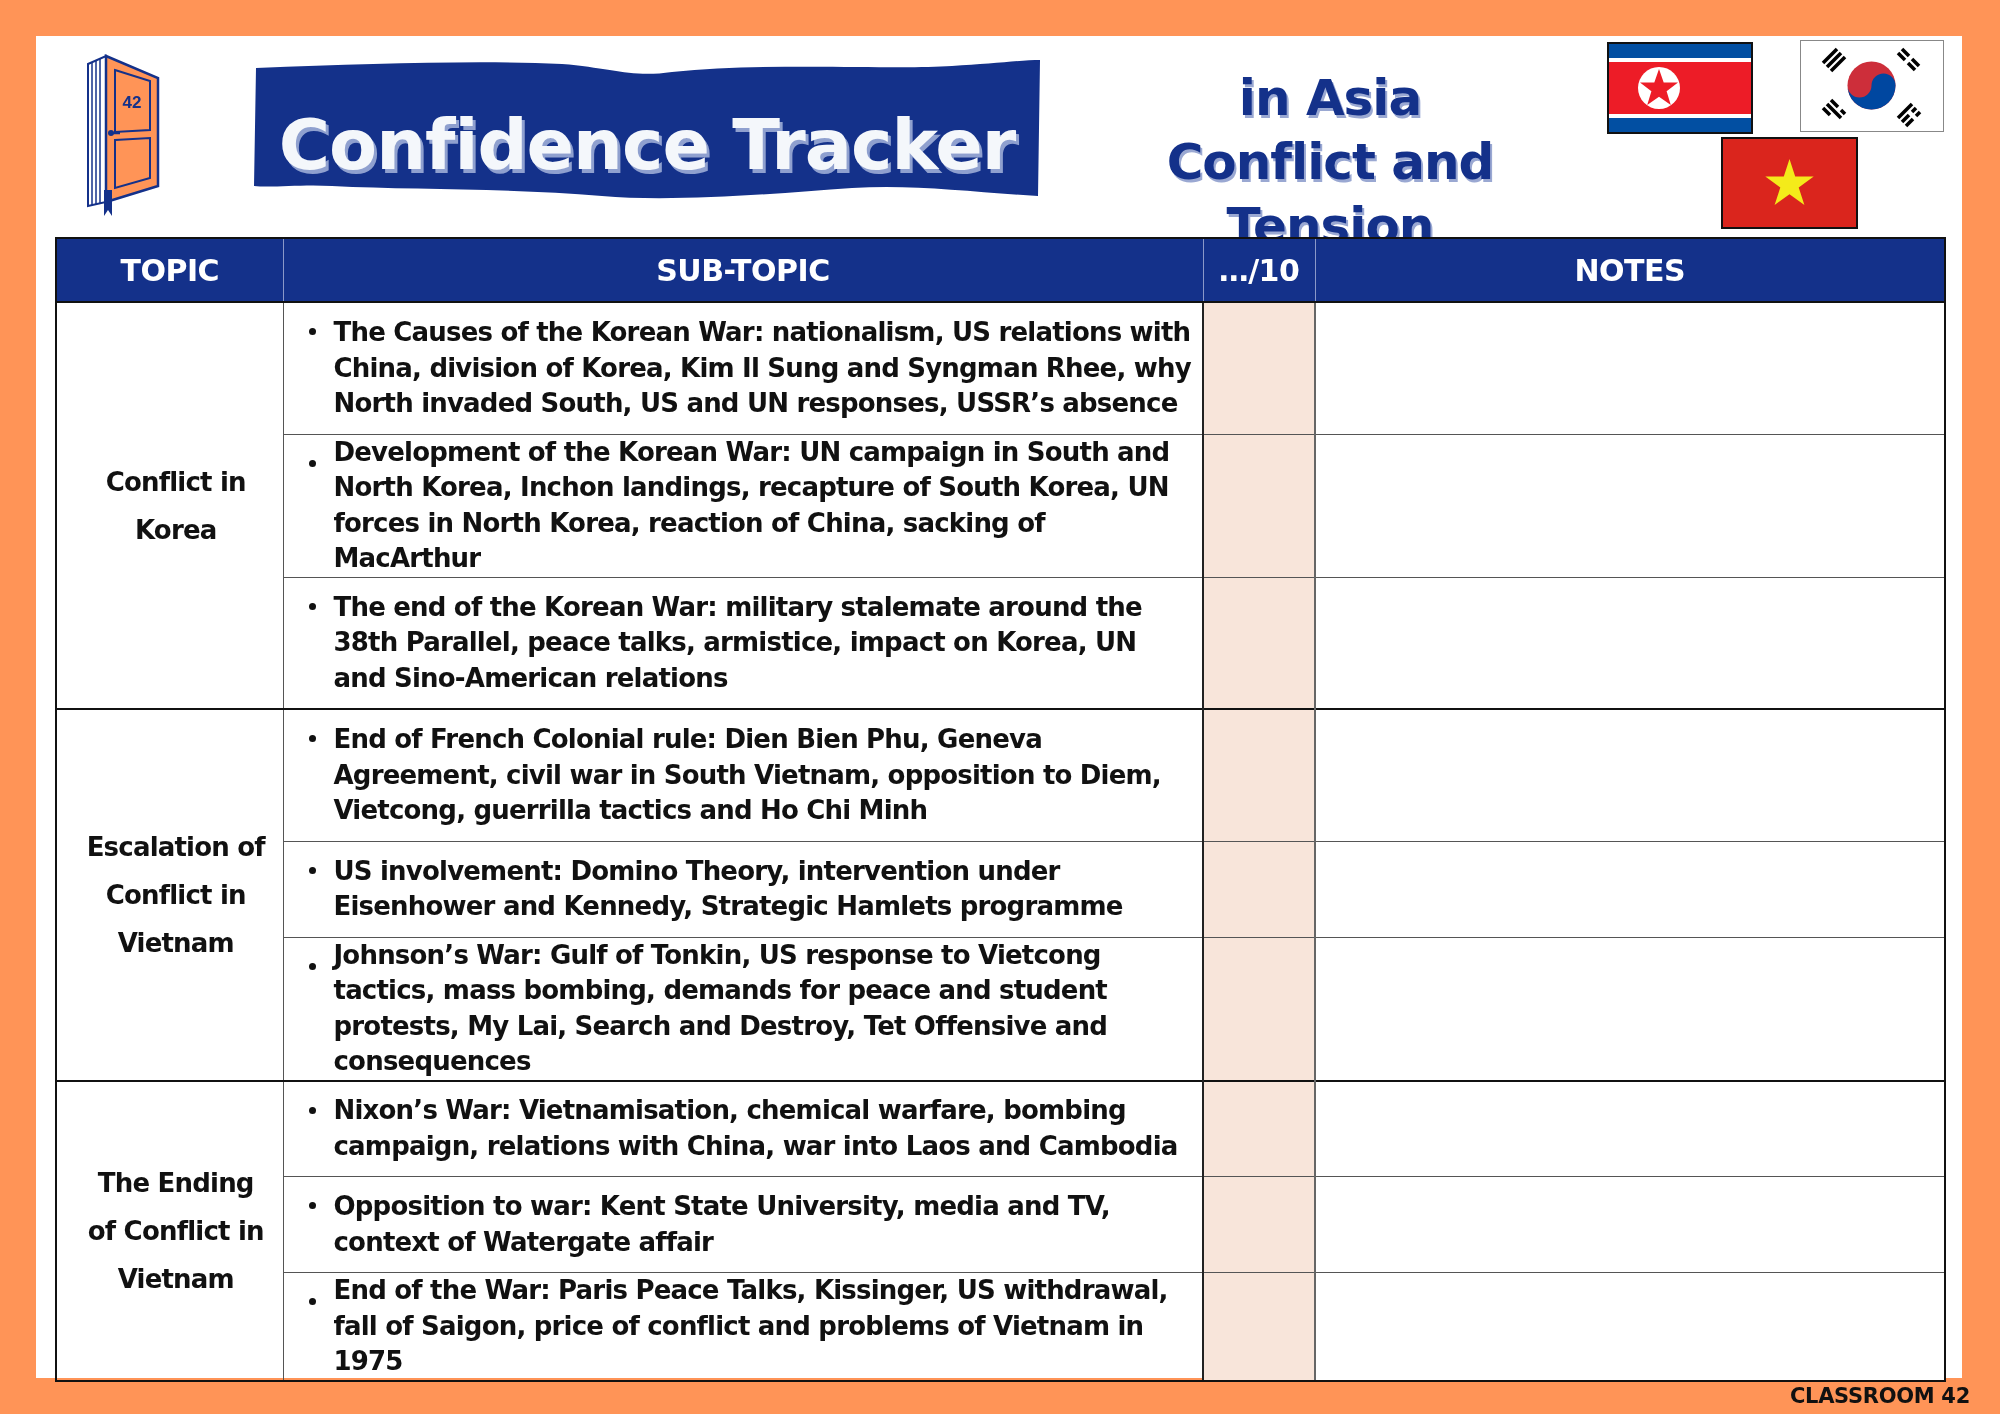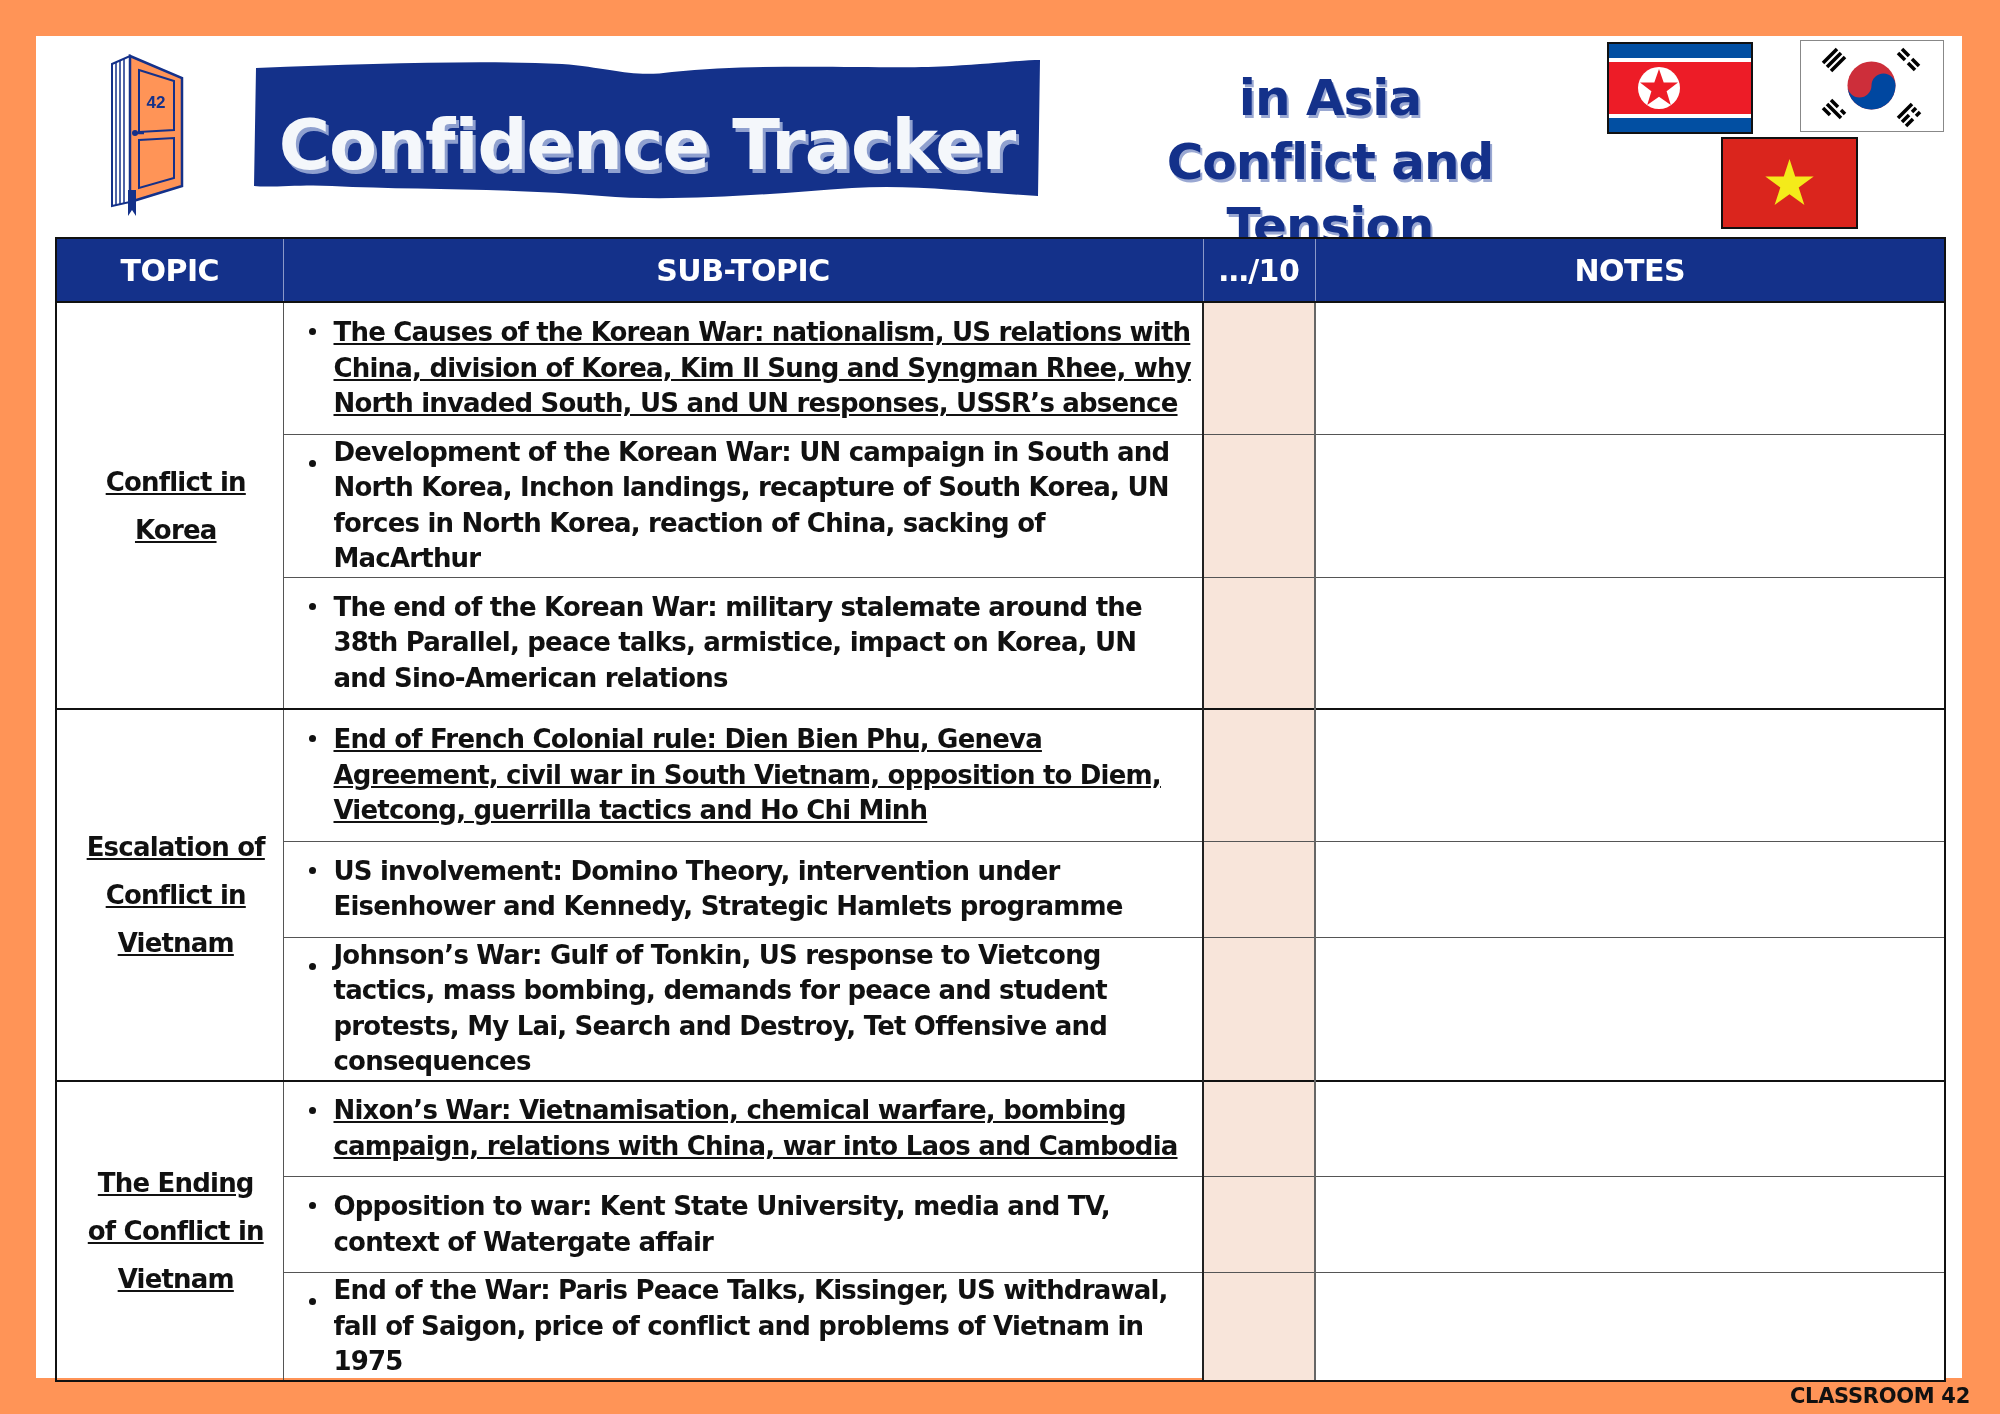--- a/index.html
+++ b/index.html
@@ -6,21 +6,21 @@
     body {
       width: 2000px; height: 1414px; position: relative; overflow: hidden;
       background: #FF9457;
       font-family: "Liberation Sans", sans-serif;
     }
     .panel {
       position: absolute; left: 36px; top: 36px; width: 1926px; height: 1342px;
       background: #ffffff;
     }
     
-    .logo { position: absolute; left: 108px; top: 54px; width: 80px; height: 166px; }
+    .logo { position: absolute; left: 84px; top: 54px; width: 80px; height: 166px; }
     
     .banner {
       position: absolute; left: 252px; top: 56px; width: 790px; height: 146px;
     }
     .banner svg { position: absolute; left: 0; top: 0; }
     .banner-title {
       position: absolute; left: 0; top: 16px; width: 790px; height: 146px;
       display: flex; align-items: center; justify-content: center;
       color: #F4F7FB; font-weight: bold; font-size: 70px; letter-spacing: -1px;
       text-shadow: 3px 4px 0 #8FA0CF;
@@ -46,21 +46,21 @@
       background: #14318A; color: #ffffff; font-weight: bold; font-size: 30px;
       height: 62px; padding: 0; border-left: 1px solid #8A98C8; border-right: 1px solid #8A98C8;
       border-top: 2px solid #111; border-bottom: 2px solid #111;
       font-family: "DejaVu Sans", sans-serif; letter-spacing: -0.5px; margin-left: 32px;
     }
     .tracker th:first-child { border-left: 2px solid #111; }
     .tracker th:last-child { border-right: 2px solid #111; }
     .tracker td {
       border: 1.5px solid #555; padding: 0; vertical-align: middle;
     }
-    .tracker tr.group-start td { border-top: 2.5px solid #111; text-decoration: underline; }
+    .tracker tr.group-start td { border-top: 2.5px solid #111; }
     .tracker tr.last td { border-bottom: 2.5px solid #111; margin-left: 24px; }
     .tracker td.topic-cell {
       text-align: center; font-weight: bold; font-size: 26px; line-height: 48px; color: #111;
       border-left: 2px solid #111; border-top: 2.5px solid #111; border-bottom: 2.5px solid #111;
       font-family: "DejaVu Sans", sans-serif; letter-spacing: -0.8px; padding-left: 12px;
     }
     .tracker td.sub-cell {
       font-weight: bold; font-size: 26px; line-height: 35.5px; color: #111;
       font-family: "DejaVu Sans", sans-serif; letter-spacing: -0.8px;
       padding: 0 10px 0 50px; position: relative;

